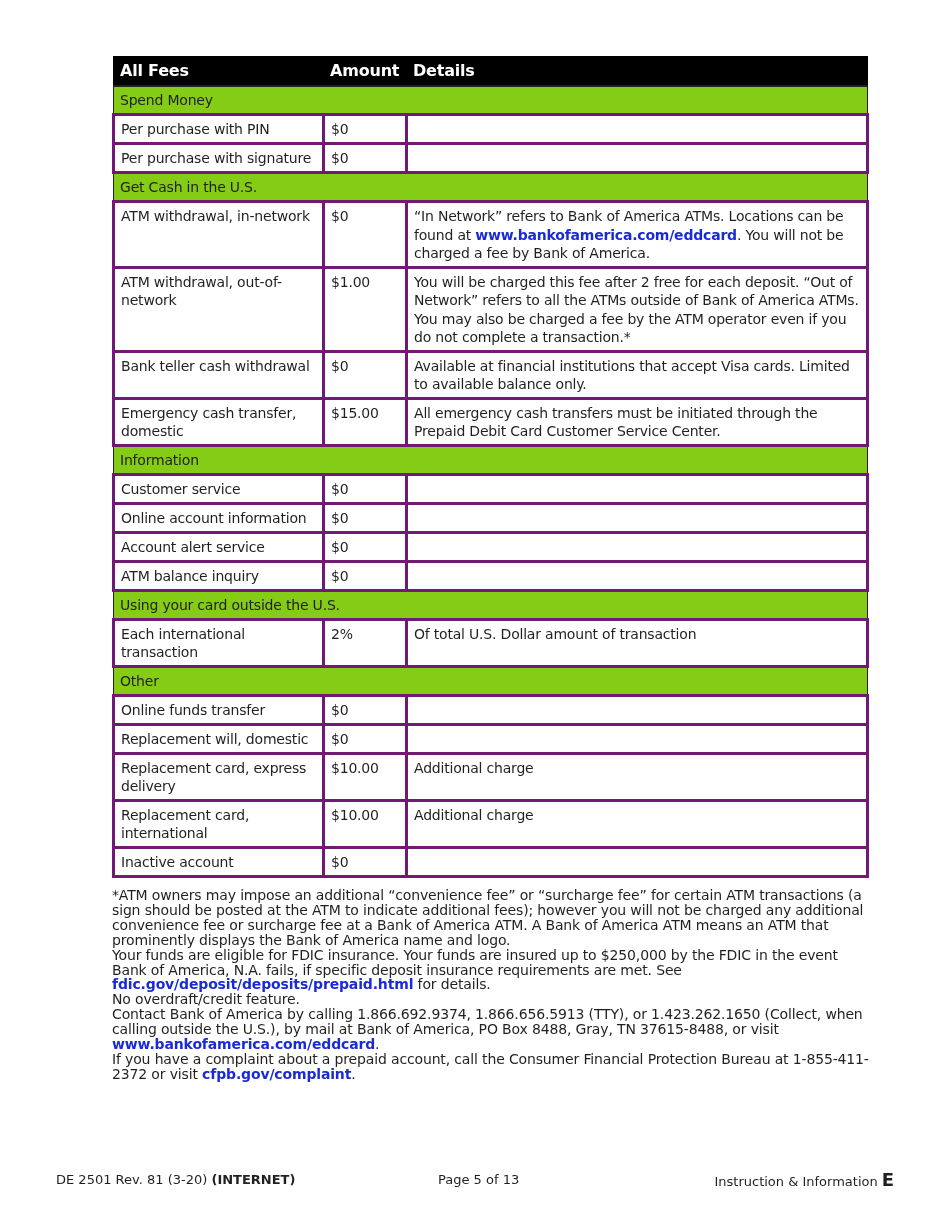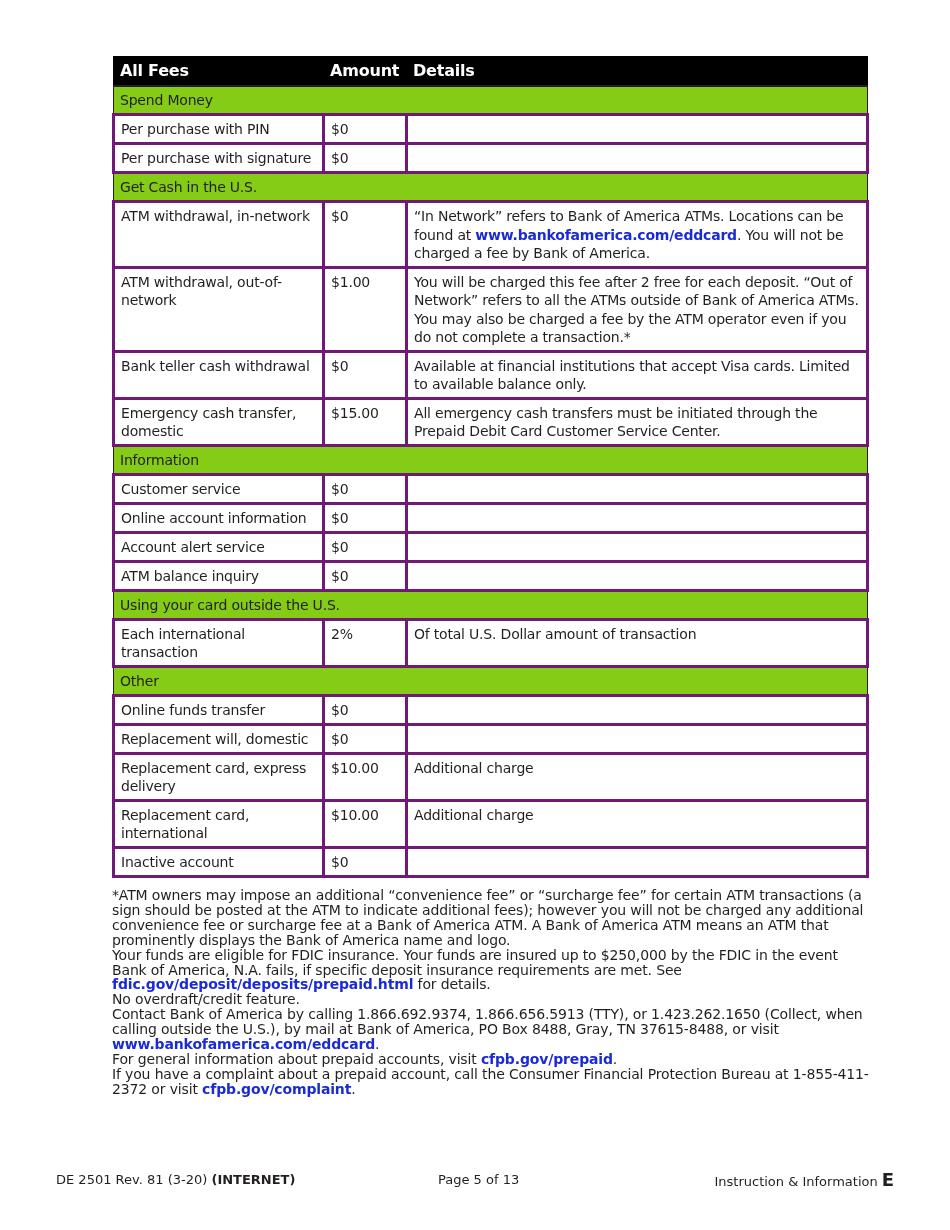--- a/index.html
+++ b/index.html
@@ -157,21 +157,20 @@
       <td></td>
     </tr>
   </tbody>
 </table>
 
 <div class="notes">
   <p>*ATM owners may impose an additional “convenience fee” or “surcharge fee” for certain ATM transactions (a sign should be posted at the ATM to indicate additional fees); however you will not be charged any additional convenience fee or surcharge fee at a Bank of America ATM. A Bank of America ATM means an ATM that prominently displays the Bank of America name and logo.</p>
   <p><span>Your funds are eligible for FDIC insurance. Your funds are insured up to $250,000 by the FDIC in the event Bank of America, N.A. fails, if specific deposit insurance requirements are met. See </span><a class="link">fdic.gov/deposit/deposits/prepaid.html</a><span> for details.</span></p>
   <p>No overdraft/credit feature.</p>
   <p><span>Contact Bank of America by calling 1.866.692.9374, 1.866.656.5913 (TTY), or 1.423.262.1650 (Collect, when calling outside the U.S.), by mail at Bank of America, PO Box 8488, Gray, TN 37615-8488, or visit </span><a class="link">www.bankofamerica.com/eddcard</a><span>.</span></p>
-  <p><span>For general information about prepaid accounts, visit </span><a class="link">cfpb.gov/prepaid</a><span>.</span></p>
   <p><span>If you have a complaint about a prepaid account, call the Consumer Financial Protection Bureau at 1-855-411-2372 or visit </span><a class="link">cfpb.gov/complaint</a><span>.</span></p>
 </div>
 
 <div class="footer">
   <span class="left"><span>DE 2501 Rev. 81 (3-20) </span><b>(INTERNET)</b></span>
   <span class="center">Page 5 of 13</span>
   <span class="right"><span>Instruction &amp; Information</span><span class="letter">E</span></span>
 </div>
 
 </div>

